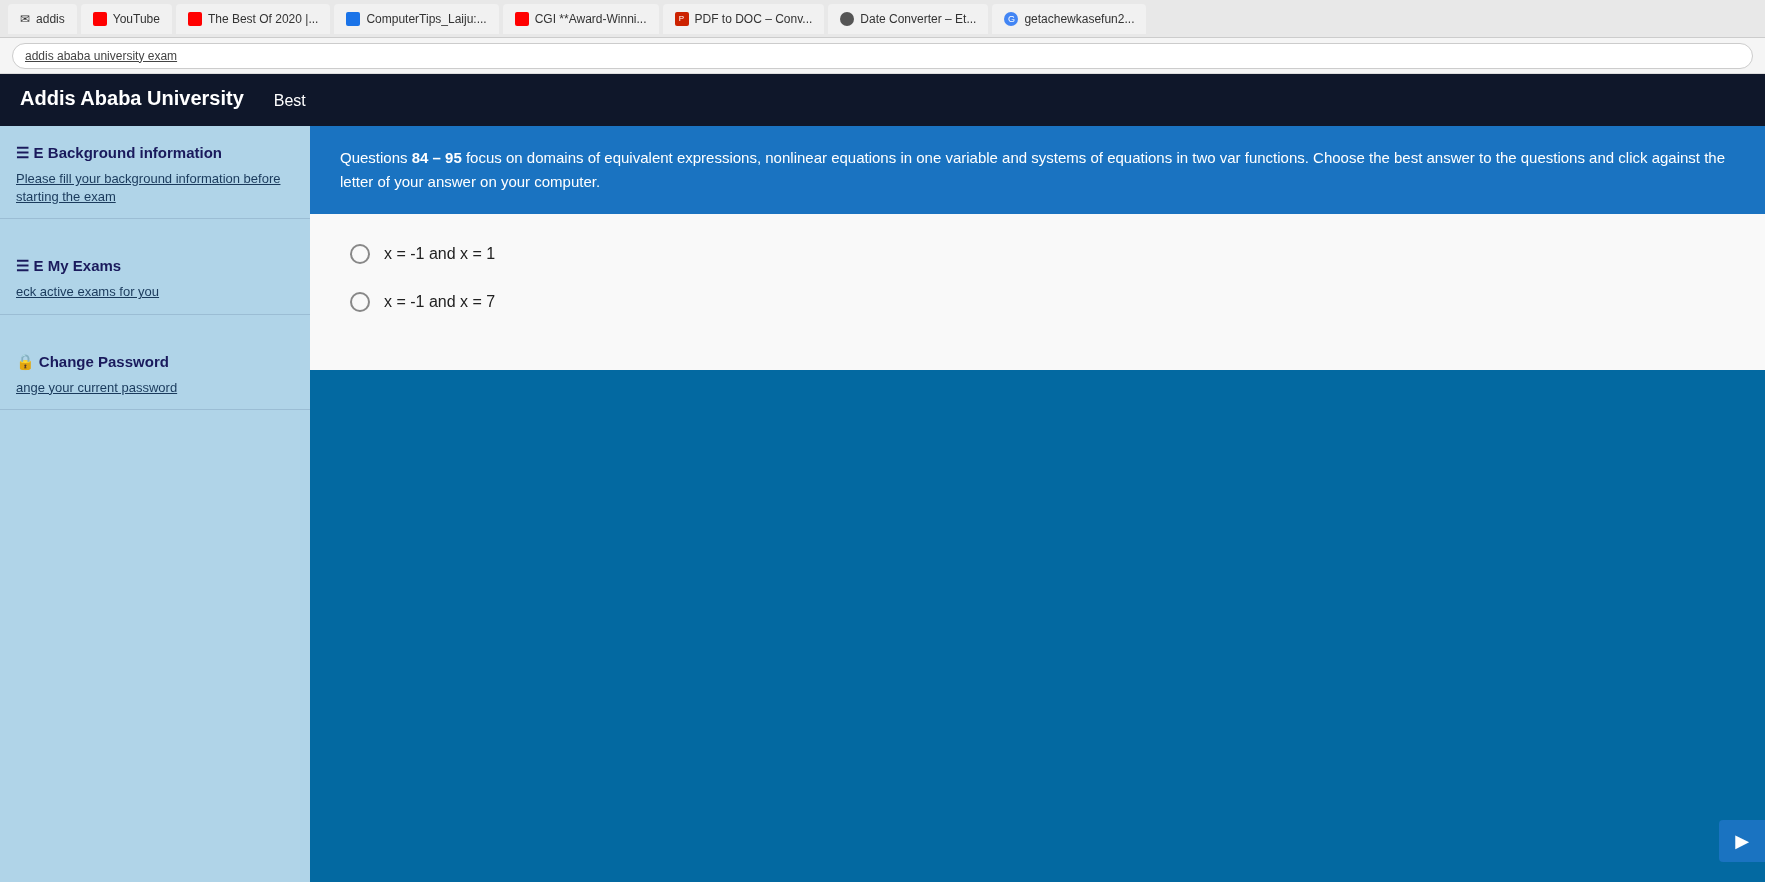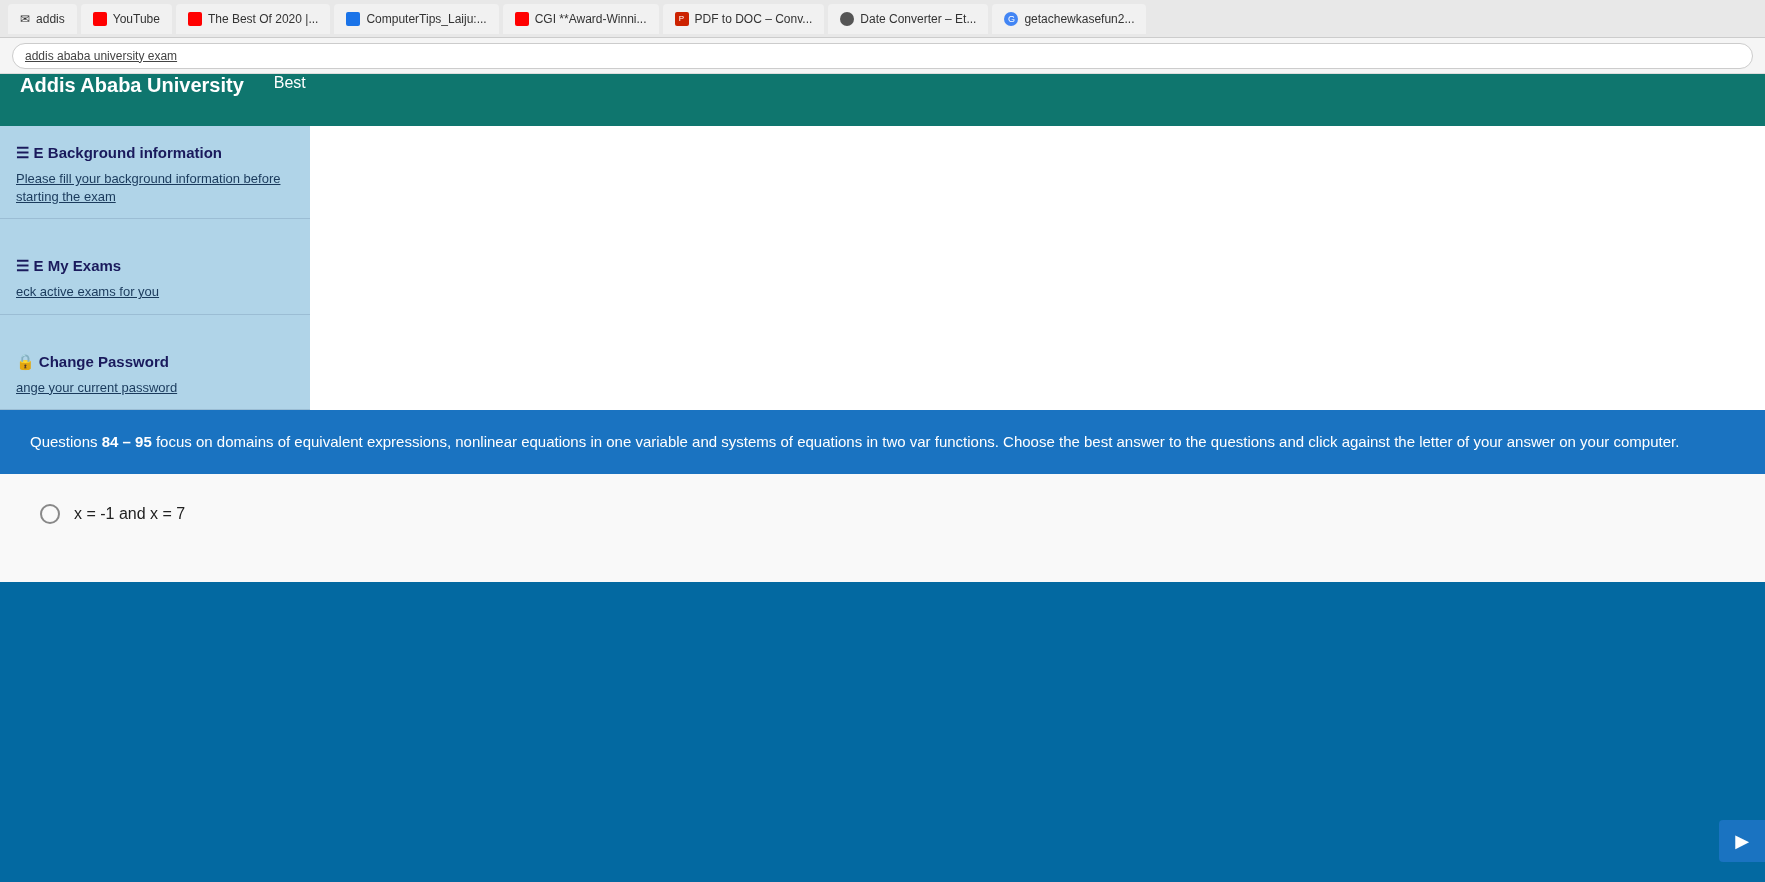--- a/index.html
+++ b/index.html
@@ -58,43 +58,42 @@
       border: 1px solid #ccc;
       border-radius: 13px;
       padding: 0 12px;
       font-size: 12px;
       background: #fff;
       color: #444;
     }
 
     
     .site-nav {
-      background: #0f766e;
+      background: #0f172a;
       height: 52px;
       display: flex;
-      align-items: flex-start;
-      padding: 0 20px;
+      align-items: flex-end;
+      padding: 16px 20px;
       gap: 30px;
     }
     .site-nav-title {
       color: #fff;
       font-size: 20px;
       font-weight: bold;
     }
     .site-nav-link {
       color: #fff;
       font-size: 16px;
       cursor: pointer;
     }
 
     
     .main-layout {
       display: flex;
       height: calc(882px - 38px - 36px - 52px);
-      flex-direction: column;
     }
 
     
     .sidebar {
       width: 310px;
       background: #b0d4e8;
       flex-shrink: 0;
       padding: 0;
     }
     .sidebar-section {
@@ -298,20 +297,24 @@
     <div class="instructions-box">
       <span>
         Questions <strong>84 – 95</strong> focus on domains of equivalent expressions, nonlinear equations in one variable and systems of equations in two var functions. Choose the best answer to the questions and click against the letter of your answer on your computer.
       </span>
     </div>
 
 
     <div class="answers-container">
 
 
+      <div class="answer-option">
+        <div class="radio-circle"></div>
+        <span class="answer-label">x = -1 and x = 1</span>
+      </div>
 
 
       <div class="answer-option">
         <div class="radio-circle"></div>
         <span class="answer-label">x = -1 and x = 7</span>
       </div>
 
     </div>
   </div>
 </div>

